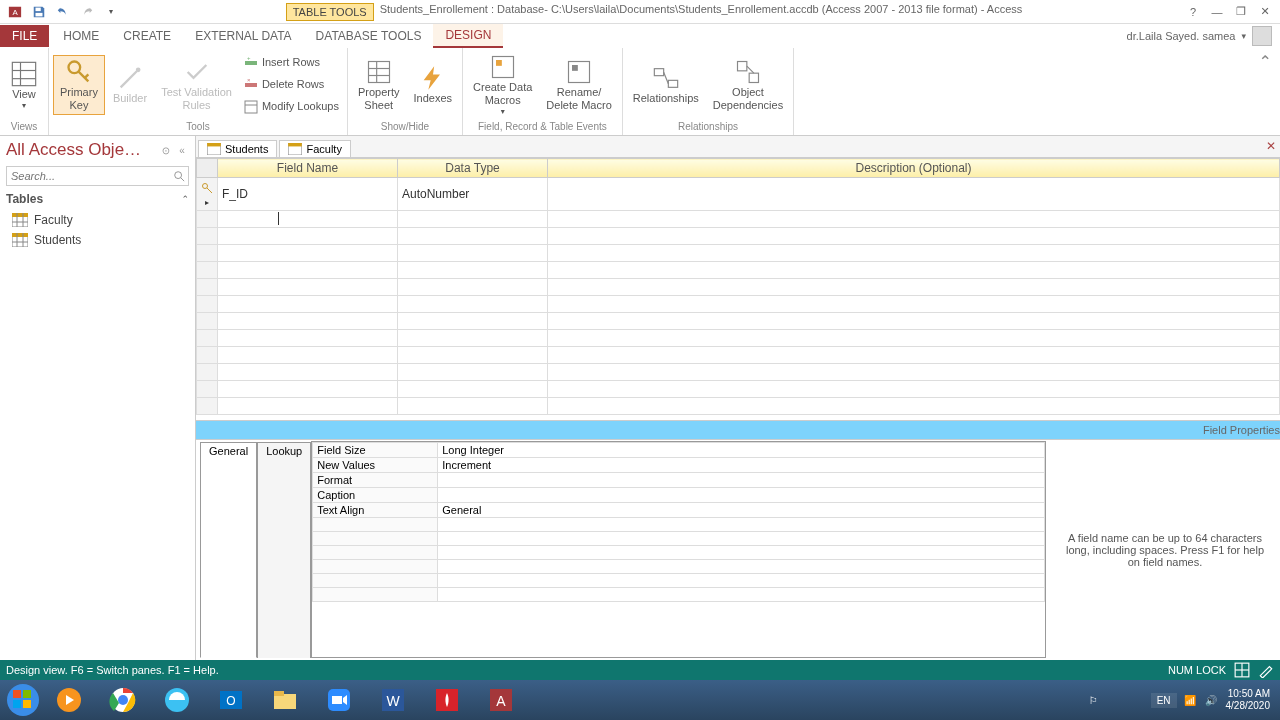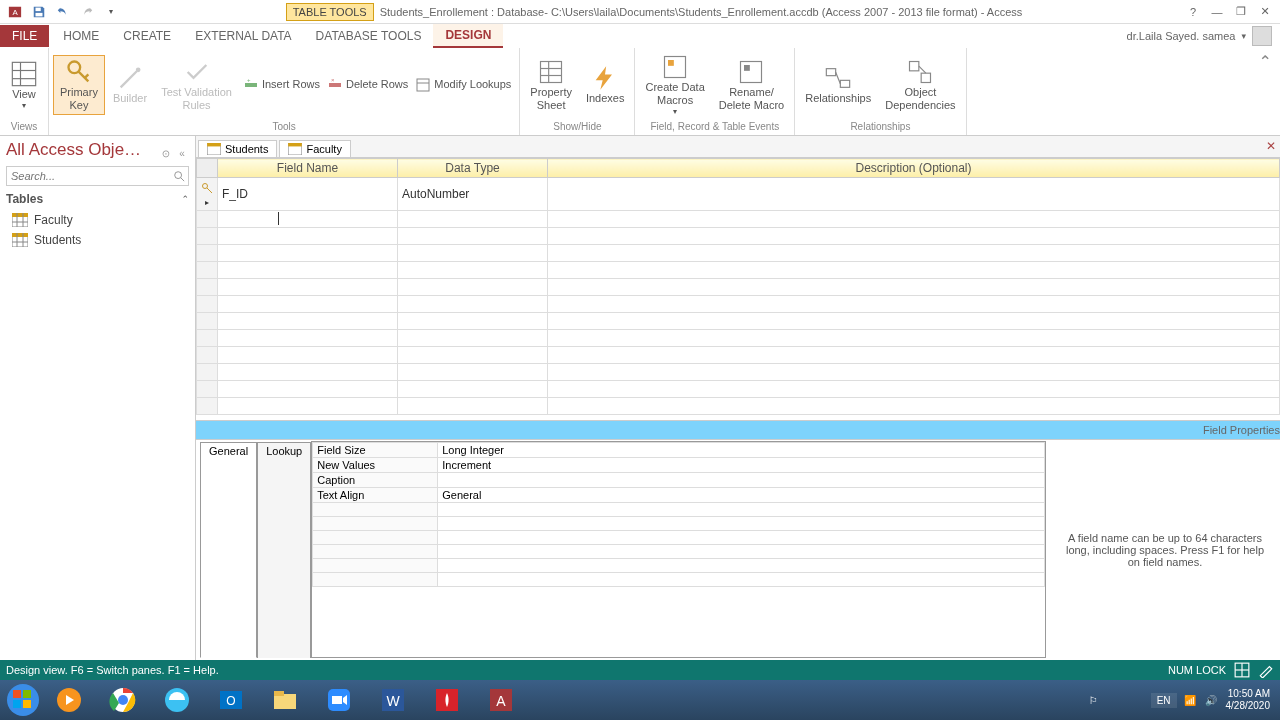--- a/index.html
+++ b/index.html
@@ -3,51 +3,51 @@
 <meta charset="utf-8">
 <style>
 * { margin: 0; padding: 0; box-sizing: border-box; font-family: "Segoe UI", Tahoma, sans-serif; }
 body { width: 1280px; height: 720px; overflow: hidden; background: #fff; position: relative; }
 
 
 .titlebar { height: 24px; background: #fff; display: flex; align-items: center; border-bottom: 1px solid #ddd; font-size: 11px; }
 .qat { display: flex; align-items: center; gap: 2px; padding: 0 4px; }
 .qat-icon { width: 22px; height: 20px; display: flex; align-items: center; justify-content: center; color: #555; cursor: pointer; }
 .qat-icon svg { width: 14px; height: 14px; }
-.title-center { flex: 1; text-align: center; display: flex; align-items: center; justify-content: center; gap: 6px; }
+.title-center { flex: 1; text-align: center; display: flex; align-items: flex-start; justify-content: center; gap: 6px; }
 .table-tools { background: #ffe69e; color: #444; padding: 2px 6px; font-size: 11px; border: 1px solid #d4a017; }
 .title-text { color: #666; font-size: 11px; }
 .winctrl { display: flex; align-items: center; gap: 2px; padding-right: 4px; }
 .winctrl span { width: 22px; height: 20px; display: flex; align-items: center; justify-content: center; cursor: pointer; color: #666; }
 
 
 .tabs-row { height: 24px; background: #fff; display: flex; align-items: center; font-size: 12px; }
 .file-tab { background: #a4373a; color: #fff; padding: 4px 12px; margin-right: 2px; }
 .tab { padding: 4px 12px; color: #666; cursor: pointer; }
-.tab.active { color: #a4373a; border-bottom: 2px solid #a4373a; font-weight: 700; background: #fdf3e8; }
+.tab.active { color: #a4373a; border-bottom: 2px solid #a4373a; font-weight: 400; background: #fdf3e8; }
 .user-area { margin-left: auto; display: flex; align-items: center; gap: 6px; padding-right: 8px; color: #666; font-size: 11px; }
 .user-avatar { width: 20px; height: 20px; background: #ddd; border: 1px solid #bbb; }
 
 
 .ribbon { height: 88px; background: #fff; border-bottom: 1px solid #ccc; display: flex; align-items: stretch; }
 .ribbon-group { display: flex; flex-direction: column; align-items: center; border-right: 1px solid #ddd; padding: 2px 4px; }
 .ribbon-group-items { flex: 1; display: flex; align-items: center; gap: 2px; }
 .ribbon-group-label { font-size: 10px; color: #888; padding: 1px 0; }
 .rbtn { display: flex; flex-direction: column; align-items: center; justify-content: center; padding: 2px 6px; cursor: pointer; font-size: 11px; color: #555; text-align: center; line-height: 1.2; min-width: 40px; }
 .rbtn.small { flex-direction: row; justify-content: flex-start; min-width: auto; padding: 1px 4px; font-size: 11px; gap: 4px; height: 22px; }
 .rbtn.highlighted { background: #fdebd0; border: 1px solid #e8a33d; }
 .rbtn .ricon { width: 28px; height: 28px; display: flex; align-items: center; justify-content: center; }
 .rbtn.small .ricon { width: 14px; height: 14px; }
 .rbtn svg { width: 100%; height: 100%; }
-.tools-col { display: flex; justify-content: center; }
+.tools-col { display: flex; flex-direction: column; justify-content: center; }
 
 
 .main { display: flex; height: 524px; }
 .nav-pane { width: 196px; border-right: 1px solid #ccc; display: flex; flex-direction: column; background: #fff; }
-.nav-header { display: flex; align-items: flex-end; padding: 4px 6px; }
+.nav-header { display: flex; align-items: center; padding: 4px 6px; }
 .nav-title { flex: 1; font-size: 17px; color: #a4373a; font-weight: normal; overflow: hidden; white-space: nowrap; text-overflow: ellipsis; }
 .nav-header-icons { display: flex; gap: 2px; }
 .nav-header-icons span { width: 14px; height: 14px; cursor: pointer; color: #999; font-size: 10px; display: flex; align-items: center; justify-content: center; }
 .nav-search { margin: 2px 6px; display: flex; align-items: center; border: 1px solid #ccc; height: 20px; }
 .nav-search input { flex: 1; border: none; outline: none; font-size: 11px; padding: 0 4px; font-style: italic; color: #999; }
 .nav-search .sicon { width: 18px; height: 18px; display: flex; align-items: center; justify-content: center; color: #888; }
 .nav-group { padding: 4px 6px; font-size: 12px; color: #555; display: flex; align-items: center; justify-content: space-between; }
 .nav-item { display: flex; align-items: center; gap: 6px; padding: 3px 12px; font-size: 12px; cursor: pointer; color: #444; }
 .nav-item .ticon { width: 16px; height: 14px; }
 
@@ -484,20 +484,24 @@
               <tbody id="props-body">
                 <tr>
                   <td>Field Size</td>
                   <td>Long Integer</td>
                 </tr>
                 <tr>
                   <td>New Values</td>
                   <td>Increment</td>
                 </tr>
                 <tr>
+                  <td>Format</td>
+                  <td></td>
+                </tr>
+                <tr>
                   <td>Caption</td>
                   <td></td>
                 </tr>
                 <tr>
                   <td>Text Align</td>
                   <td>General</td>
                 </tr>
                 <tr>
                   <td></td>
                   <td></td>

